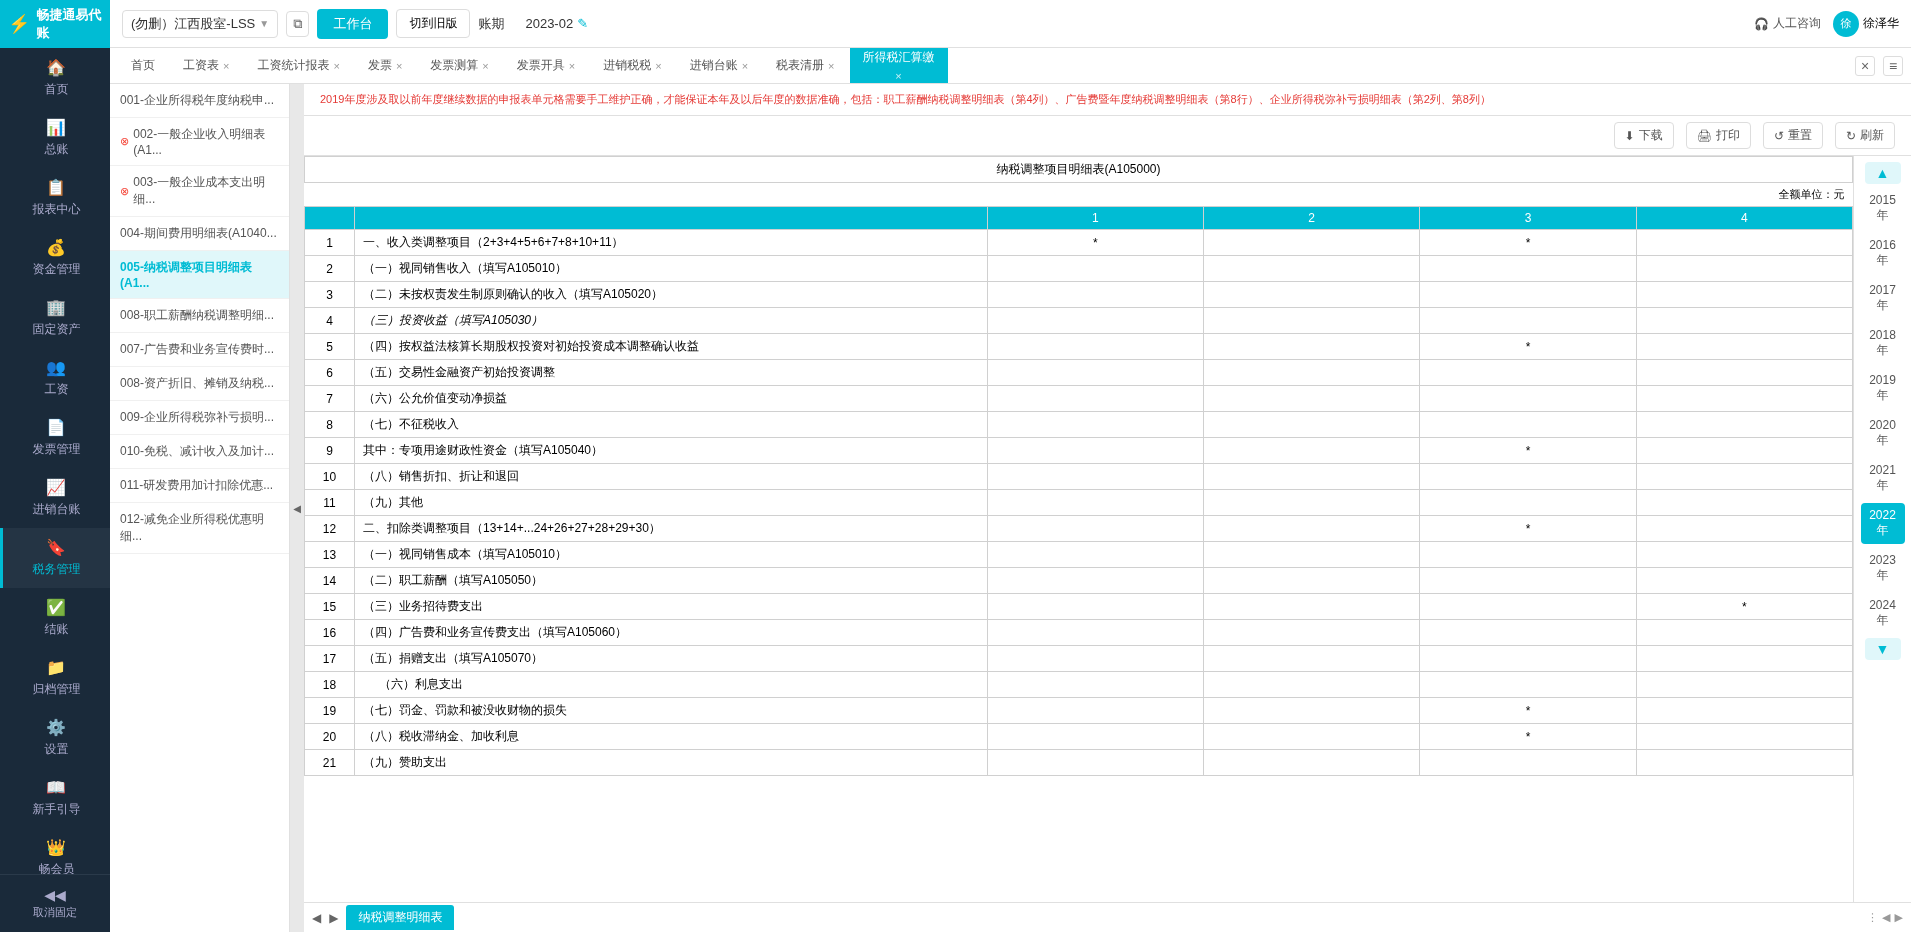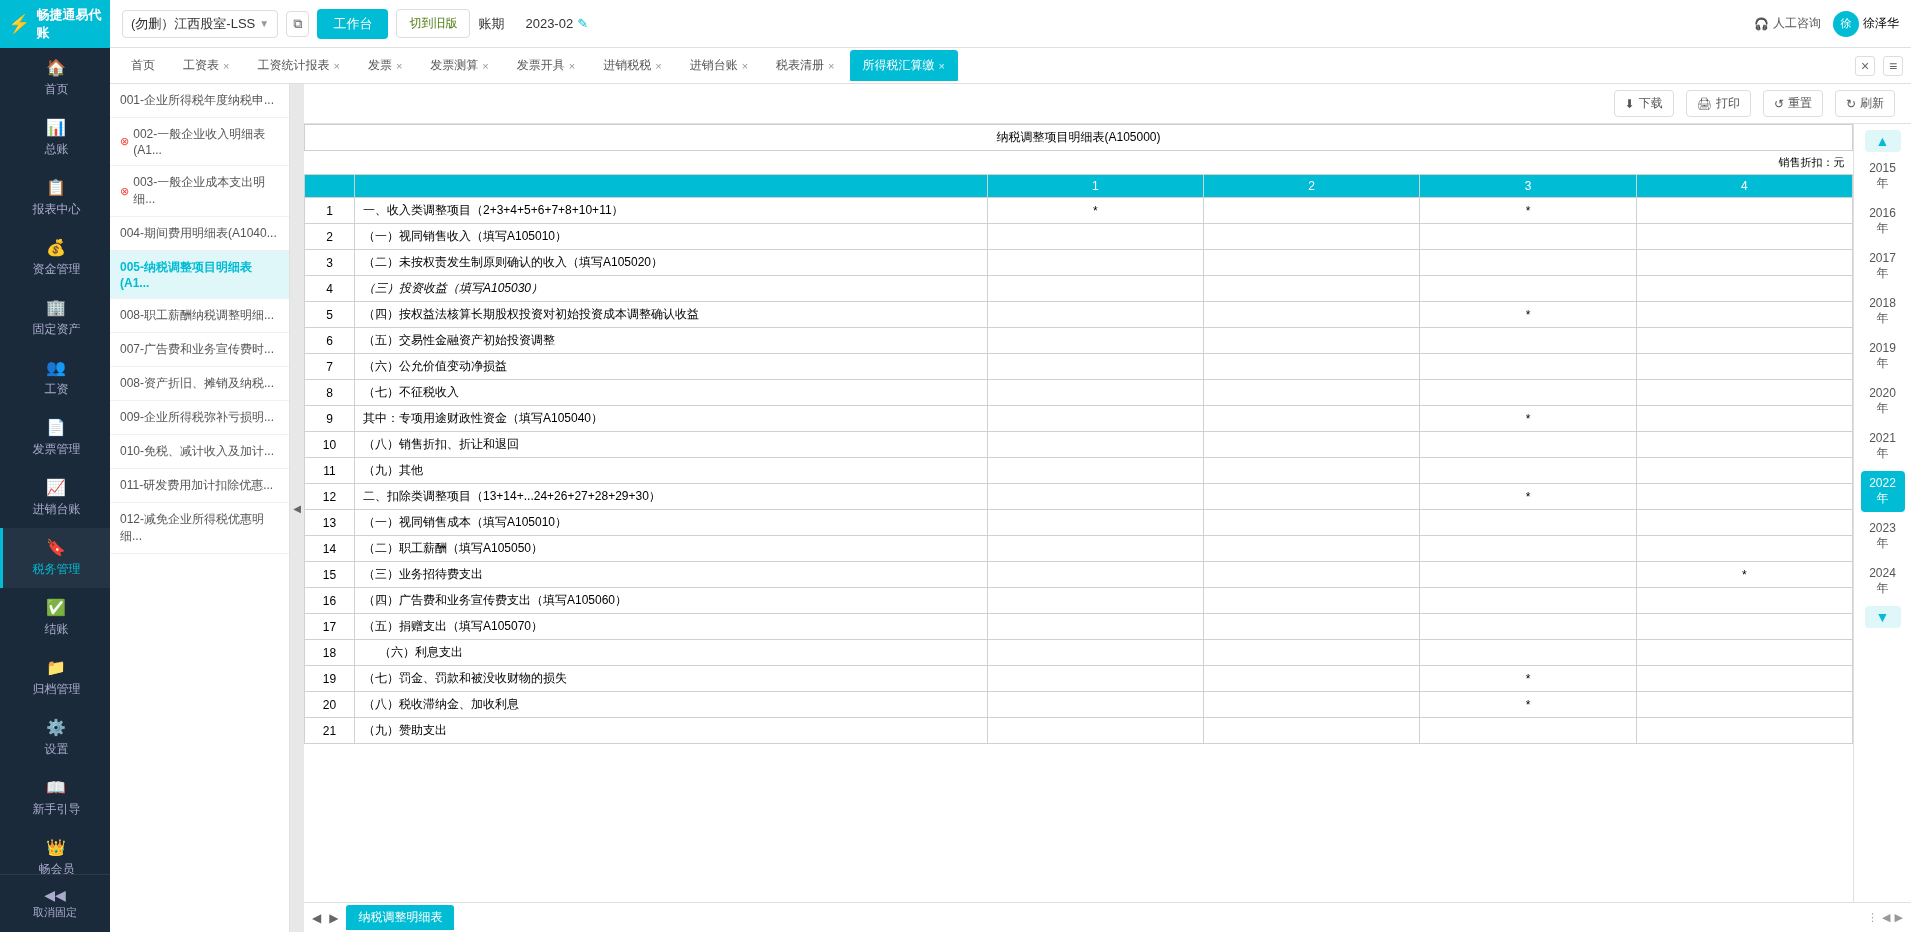--- a/index.html
+++ b/index.html
@@ -108,21 +108,21 @@
       background: #00bcd4;
       color: white;
       border: none;
       border-radius: 4px;
       padding: 6px 16px;
       cursor: pointer;
       font-size: 13px;
     }
     .topbar-old-btn {
       background: white;
-      color: #4d7c0f;
+      color: #000000;
       border: 1px solid #ddd;
       border-radius: 4px;
       padding: 5px 12px;
       cursor: pointer;
       font-size: 12px;
     }
     .topbar-period {
       display: flex;
       align-items: center;
       gap: 4px;
@@ -178,20 +178,21 @@
       display: flex;
       align-items: center;
       gap: 4px;
       white-space: nowrap;
       border: 1px solid transparent;
     }
     .tab-item.active {
       background: #00bcd4;
       color: white;
       border-color: #00bcd4;
+      flex-direction: column;
     }
     .tab-item .close { font-size: 11px; color: #999; cursor: pointer; }
     .tab-item.active .close { color: rgba(255,255,255,0.8); }
     .tabbar-right {
       margin-left: auto;
       display: flex;
       align-items: center;
       gap: 8px;
     }
     .tabbar-close-btn {
@@ -580,20 +581,23 @@
       </div>
       <div class="left-panel-item">
         <span>012-减免企业所得税优惠明细...</span>
       </div>
     </div>
 
     <div class="left-panel-toggle">◀</div>
 
     <div class="main-content">
 
+      <div class="notice-bar">
+        <span>2019年度涉及取以前年度继续数据的申报表单元格需要手工维护正确，才能保证本年及以后年度的数据准确，包括：职工薪酬纳税调整明细表（第4列）、广告费暨年度纳税调整明细表（第8行）、企业所得税弥补亏损明细表（第2列、第8列）</span>
+      </div>
 
       <div class="toolbar">
         <button class="toolbar-btn">
           <span>⬇</span>
           <span>下载</span>
         </button>
         <button class="toolbar-btn">
           <span>🖨</span>
           <span>打印</span>
         </button>
@@ -613,21 +617,21 @@
             <tbody>
 
               <tr>
                 <td colspan="6" class="title-row">
                   <span>纳税调整项目明细表(A105000)</span>
                 </td>
               </tr>
               <tr>
                 <td colspan="4" style="border:none;background:#fff;height:6px;"></td>
                 <td colspan="2" style="border:none;background:#fff;text-align:right;font-size:11px;padding-right:8px;">
-                  <span>销售折扣：元</span>
+                  <span>全额单位：元</span>
                 </td>
               </tr>
 
               <tr class="header-row">
                 <th style="background:#00bcd4;"></th>
                 <th style="background:#00bcd4;"></th>
                 <th style="background:#00bcd4;">1</th>
                 <th style="background:#00bcd4;">2</th>
                 <th style="background:#00bcd4;">3</th>
                 <th style="background:#00bcd4;">4</th>

